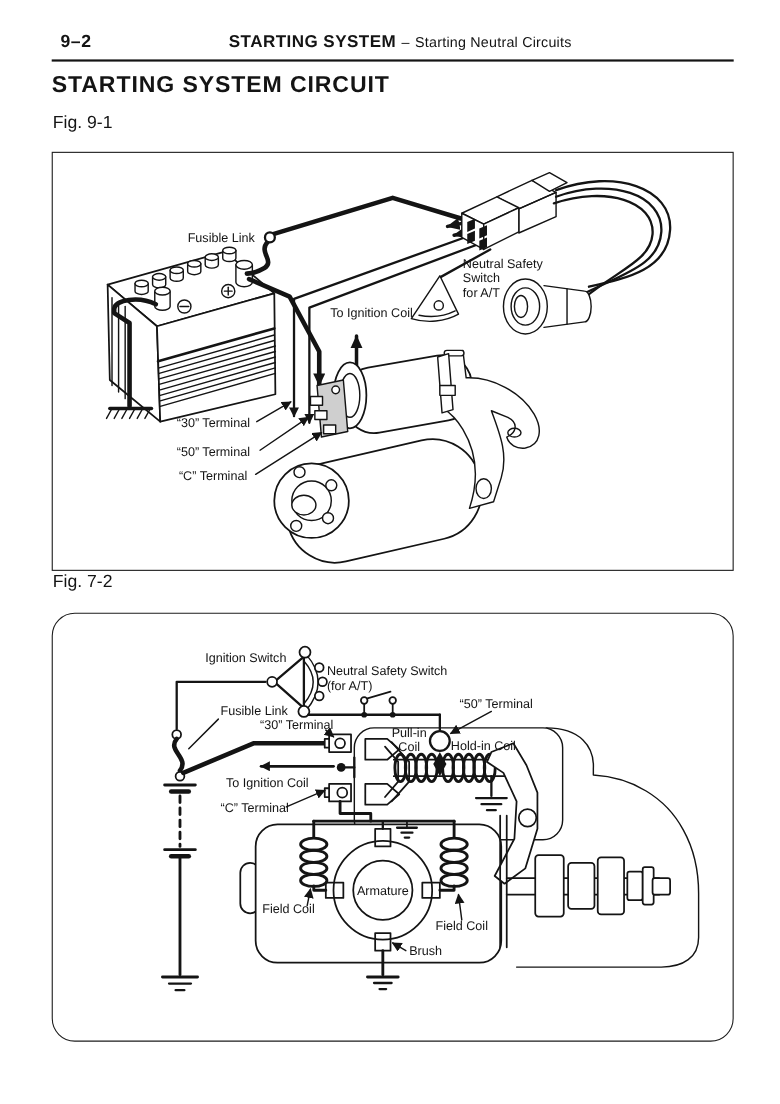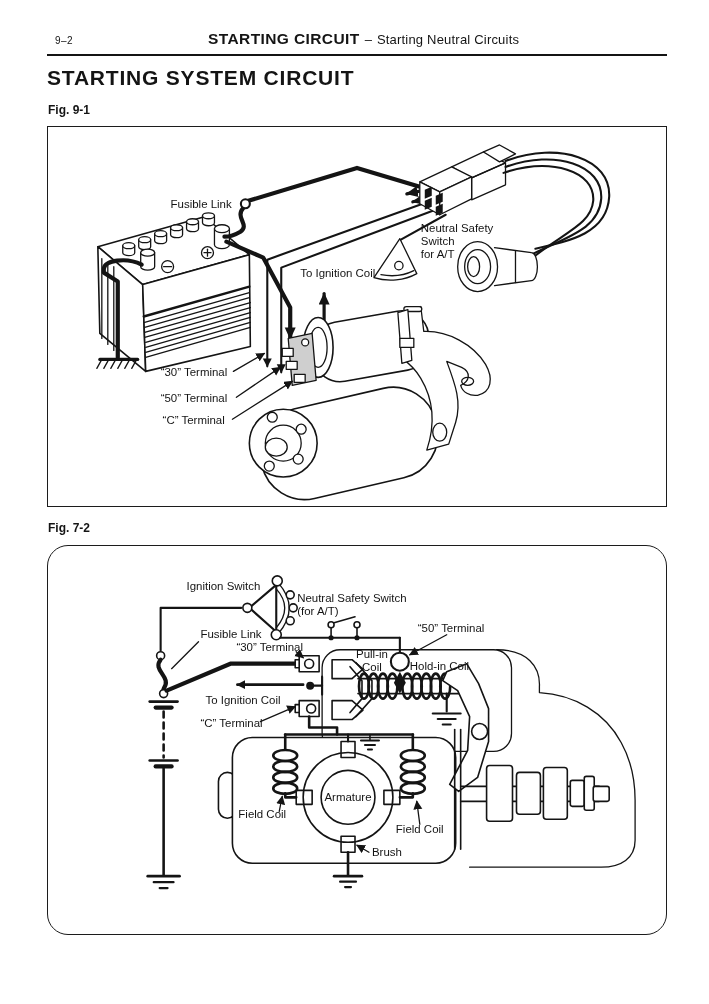--- a/index.html
+++ b/index.html
@@ -1,44 +1,44 @@
 <!DOCTYPE html>
 <html><head>
 <meta charset="utf-8">
 <style>
   html,body{margin:0;padding:0;background:#e8e8e8;}
   .page{position:relative;width:709px;height:1004px;background:#ffffff;
         font-family:"Liberation Sans",sans-serif;color:#141414;overflow:hidden;}
   .hdr{position:absolute;top:30px;left:55px;width:612px;display:flex;align-items:baseline;}
-  .hdr .pn{font-size:10px;font-weight:400;letter-spacing:.5px;width:75px;}
+  .hdr .pn{font-size:16px;font-weight:700;letter-spacing:.5px;width:75px;}
   .hdr .sec{font-size:15.5px;font-weight:700;letter-spacing:.4px;margin-left:78px;}
   .hdr .sep{font-size:13px;margin:0 5px;}
   .hdr .sub{font-size:13px;font-weight:400;letter-spacing:.2px;}
   .rule{position:absolute;top:54px;left:47px;width:620px;border-top:2.2px solid #141414;}
   .title{position:absolute;top:66px;left:47px;font-size:21px;font-weight:700;letter-spacing:.8px;}
-  .figcap{position:absolute;left:48px;font-size:12px;font-weight:700;}
+  .figcap{position:absolute;left:48px;font-size:16px;font-weight:400;}
   .cap1{top:103px;} .cap2{top:521px;}
-  .figbox{position:absolute;left:47px;width:618px;border:1.6px solid #1c1c1c;background:#fff;}
+  .figbox{position:absolute;left:47px;width:618px;border:1.6px solid #1c1c1c;background:#fff;margin-top:12px;}
   .box1{top:126px;height:379px;} .box2{top:545px;height:388px;border-radius:21px;}
   .figbox svg{display:block;width:100%;height:100%;}
   svg .ln{stroke:#141414;fill:none;stroke-linecap:round;stroke-linejoin:round;}
   svg .w1{stroke-width:1.3;} svg .w15{stroke-width:1.6;} svg .w2{stroke-width:2.1;}
   svg .w25{stroke-width:2.6;} svg .w3{stroke-width:3.2;} svg .w4{stroke-width:4.2;}
   svg .fw{fill:#ffffff;} svg .fb{fill:#141414;stroke:none;} svg .fg{fill:#cfcfcf;}
   svg text{fill:#141414;stroke:none;font-family:"Liberation Sans",sans-serif;
            font-size:11.5px;font-weight:500;}
 </style>
 </head>
 <body>
 
 <div class="page">
 
   <div class="hdr">
     <span class="pn">9–2</span>
-    <span class="sec">STARTING CIRCUIT</span>
+    <span class="sec">STARTING SYSTEM</span>
     <span class="sep">–</span>
     <span class="sub">Starting Neutral Circuits</span>
   </div>
   <div class="rule"></div>
 
   <div class="title">STARTING SYSTEM CIRCUIT</div>
 
   <div class="figcap cap1">Fig. 9-1</div>
 
   <div class="figbox box1">

